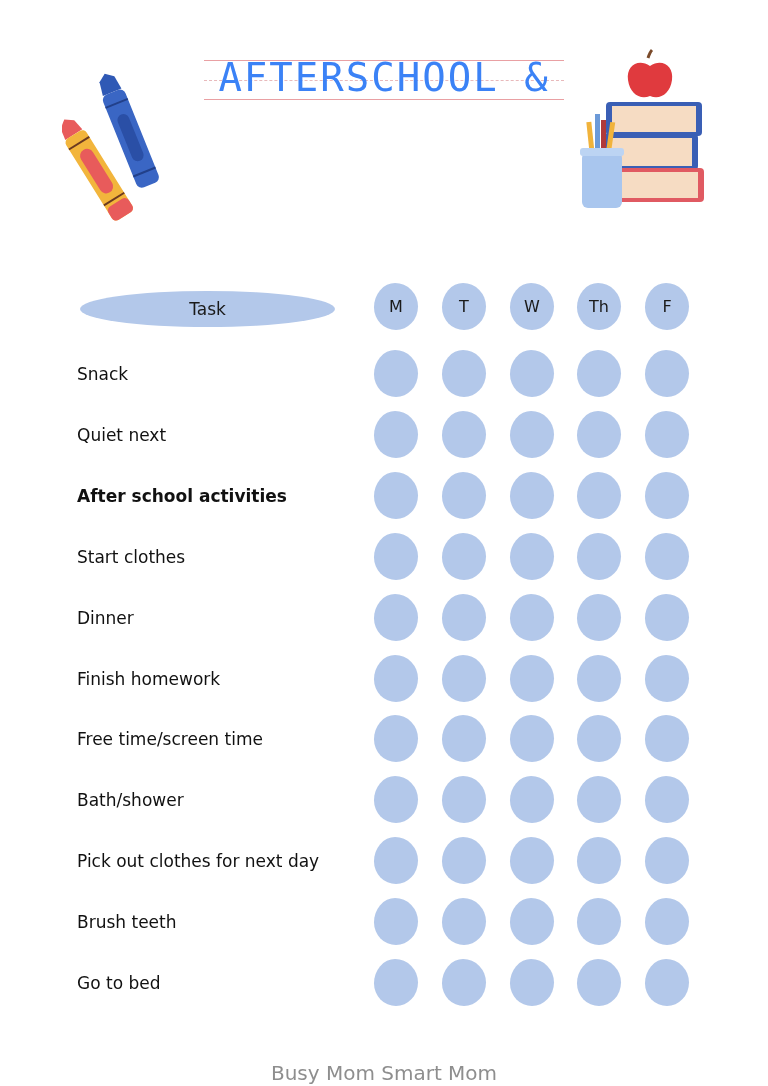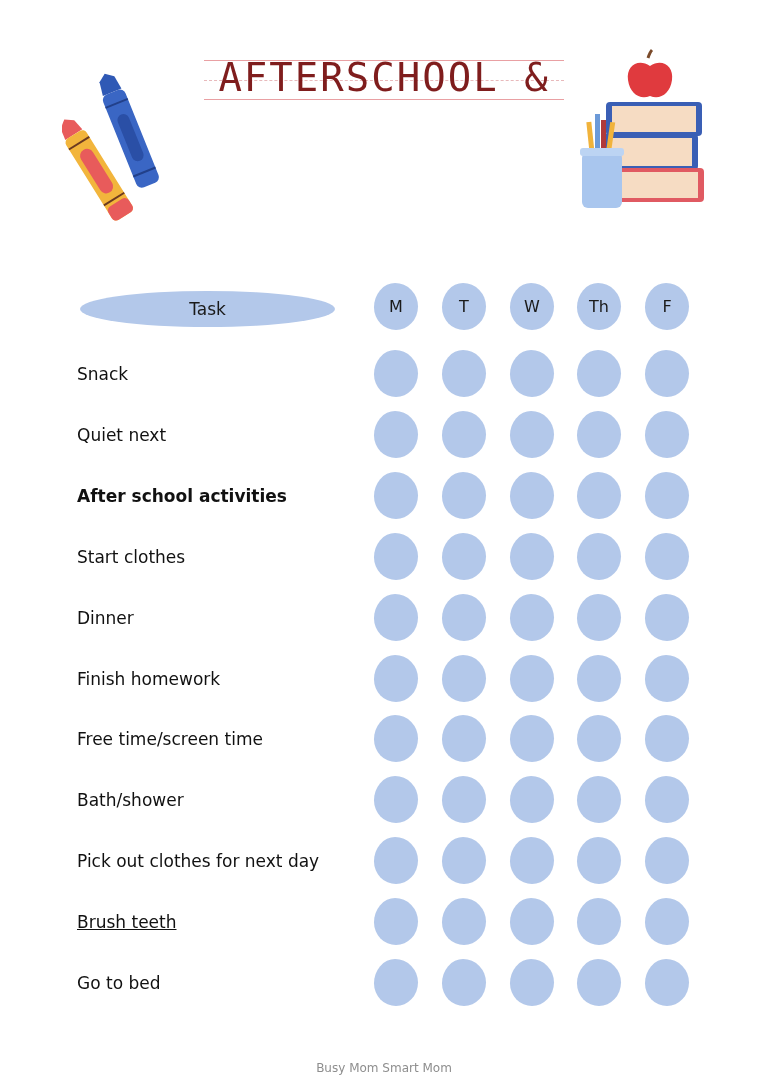--- a/index.html
+++ b/index.html
@@ -4,21 +4,21 @@
 <style>
   html, body { margin: 0; padding: 0; }
   body {
     width: 768px; height: 1086px; background: #ffffff; position: relative; overflow: hidden;
     font-family: "DejaVu Sans", sans-serif; color: #111;
   }
   .title-block { position: absolute; left: 178px; top: 58px; width: 410px; }
   .title-line {
     position: relative; text-align: center;
     font-family: "DejaVu Sans Mono", "Liberation Mono", monospace;
-    color: #7f1d1d; font-size: 39px; letter-spacing: 2px; line-height: 40px;
+    color: #3b82f6; font-size: 39px; letter-spacing: 2px; line-height: 40px;
     height: 44px; margin-bottom: 8px;
   }
   .title-line::before, .title-line::after {
     content: ""; position: absolute; left: 0; right: 0; height: 0;
   }
   .title-line::before { top: 2px; border-top: 1.5px solid #e9a0a3; }
   .title-line::after { bottom: 2px; border-top: 1.5px solid #e9a0a3; }
   .title-line .mid {
     position: absolute; left: 0; right: 0; top: 22px; border-top: 1px dashed #e8b9bb;
   }
@@ -39,21 +39,21 @@
     position: absolute; width: 44px; height: 47px; border-radius: 48% 52% 50% 50% / 52% 50% 50% 48%;
     background: #b3c8ea;
   }
   .day-header { display: flex; align-items: center; justify-content: center; font-size: 16px; color: #1a1a1a; }
   .task-label {
     position: absolute; left: 77px; font-size: 17px; color: #111; white-space: nowrap;
     line-height: 20px;
   }
   .footer {
     position: absolute; left: 0; right: 0; top: 1061px; text-align: center;
-    color: #8e8e8e; font-size: 12px;
+    color: #8e8e8e; font-size: 20px;
   }
 </style>
 </head>
 <body>
 
 <svg class="crayons" viewBox="0 0 116 160">
 
   <g transform="rotate(-22 70 70)">
     <path d="M60 8 L68 2 L76 8 L78 22 L58 22 Z" fill="#2f59b5"></path>
     <rect x="56" y="22" width="24" height="100" rx="6" fill="#3a66c4"></rect>
@@ -178,21 +178,21 @@
     </div>
     <div>
       <div class="task-label" style="top: 851px; text-align: right;">Pick out clothes for next day</div>
       <div class="dot" style="left: 374px; top: 837px;"></div>
       <div class="dot" style="left: 442px; top: 837px;"></div>
       <div class="dot" style="left: 510px; top: 837px;"></div>
       <div class="dot" style="left: 577px; top: 837px;"></div>
       <div class="dot" style="left: 645px; top: 837px;"></div>
     </div>
     <div>
-      <div class="task-label" style="top: 912px; text-decoration: underline;">Brush teeth</div>
+      <div class="task-label" style="top: 912px;">Brush teeth</div>
       <div class="dot" style="left: 374px; top: 898px;"></div>
       <div class="dot" style="left: 442px; top: 898px;"></div>
       <div class="dot" style="left: 510px; top: 898px;"></div>
       <div class="dot" style="left: 577px; top: 898px;"></div>
       <div class="dot" style="left: 645px; top: 898px;"></div>
     </div>
     <div>
       <div class="task-label" style="top: 973px;">Go to bed</div>
       <div class="dot" style="left: 374px; top: 959px;"></div>
       <div class="dot" style="left: 442px; top: 959px;"></div>

